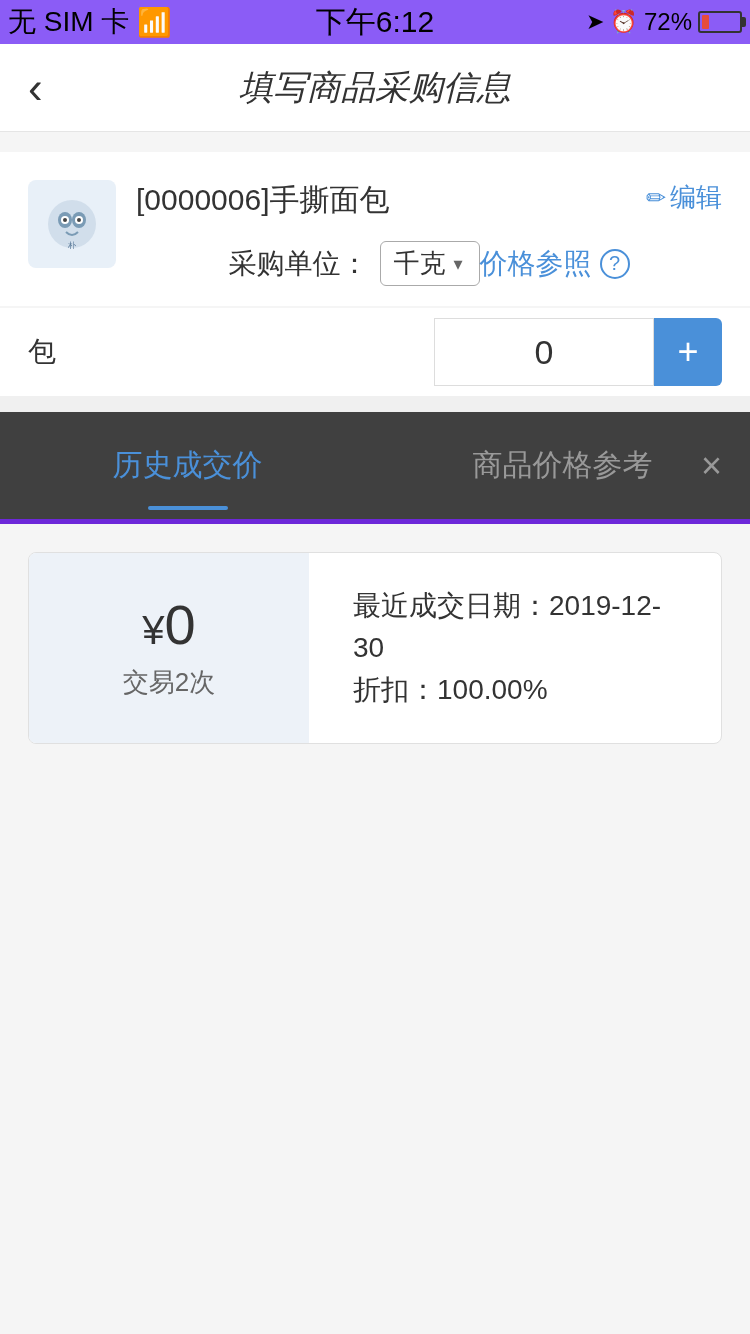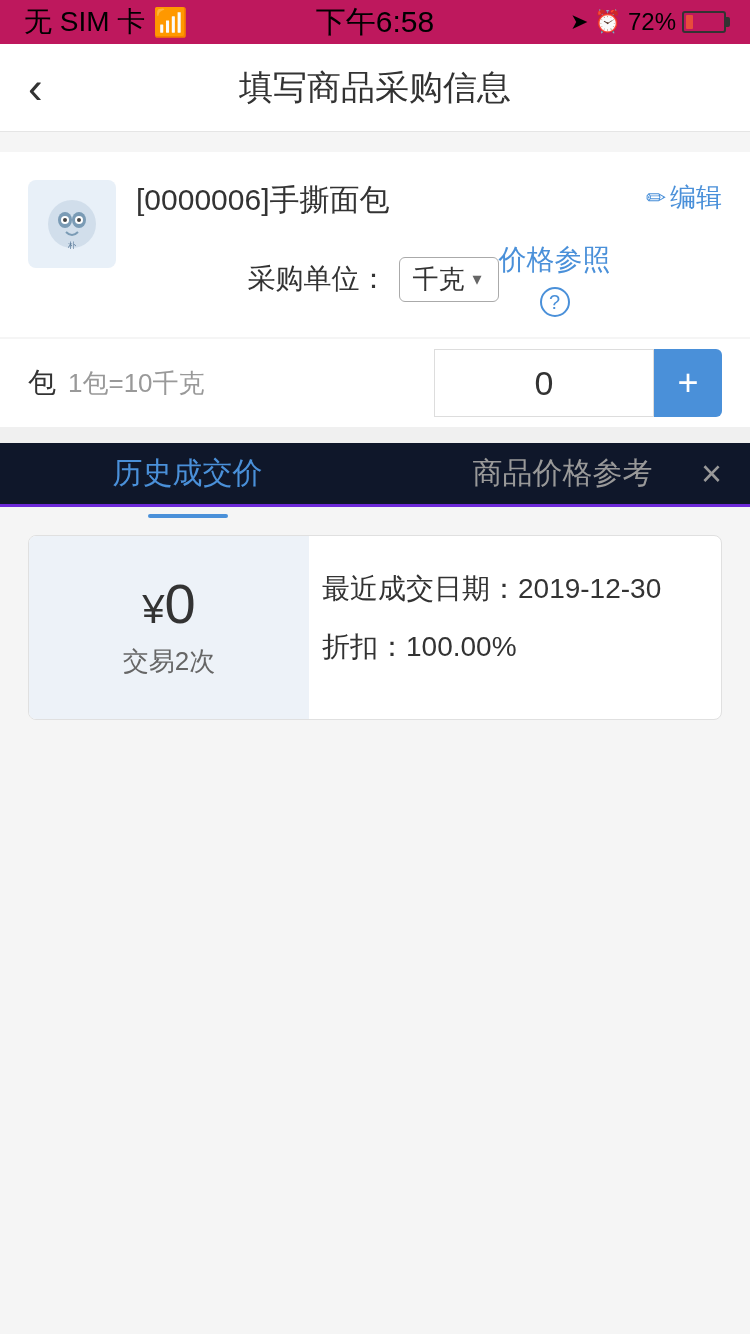--- a/index.html
+++ b/index.html
@@ -8,25 +8,25 @@
       width: 750px;
       min-height: 1334px;
       font-family: -apple-system, 'PingFang SC', 'Helvetica Neue', Arial, sans-serif;
       background: #f5f5f5;
       overflow-x: hidden;
     }
 
     
     .status-bar {
       height: 44px;
-      background: #be185d;
+      background: #8b5cf6;
       display: flex;
       align-items: center;
       justify-content: space-between;
-      padding: 0 24px;
+      padding: 0 8px;
       font-size: 28px;
     }
     .status-left {
       display: flex;
       align-items: center;
       gap: 8px;
       font-size: 28px;
       font-weight: 500;
     }
     .status-center {
@@ -91,20 +91,21 @@
       font-size: 40px;
       color: #333;
       cursor: pointer;
       display: flex;
       align-items: center;
     }
     .nav-title {
       font-size: 34px;
       font-weight: 500;
       color: #333;
+      font-style: italic;
     }
 
     
     .product-card {
       background: #fff;
       margin-top: 20px;
       padding: 28px 28px 20px 28px;
     }
     .product-header {
       display: flex;
@@ -176,21 +177,20 @@
       font-size: 18px;
       color: #666;
     }
     .price-ref {
       font-size: 28px;
       color: #4a90d9;
       display: flex;
       align-items: center;
       gap: 8px;
       cursor: pointer;
-      flex-direction: column;
     }
     .price-ref-icon {
       width: 30px;
       height: 30px;
       border: 2px solid #4a90d9;
       border-radius: 50%;
       display: flex;
       align-items: center;
       justify-content: center;
       font-size: 20px;
@@ -252,26 +252,26 @@
     }
 
     
     .divider-thick {
       height: 16px;
       background: #f0f0f0;
     }
 
     
     .tab-bar {
-      background: #0f172a;
-      display: flex;
-      align-items: center;
-      border-bottom: 3px solid #6d28d9;
+      background: #404040;
+      display: flex;
+      align-items: center;
+      border-bottom: 5px solid #6d28d9;
       position: relative;
-      height: 64px;
+      height: 112px;
     }
     .tab-item {
       flex: 1;
       display: flex;
       flex-direction: column;
       align-items: center;
       justify-content: center;
       height: 88px;
       cursor: pointer;
       position: relative;
@@ -336,40 +336,39 @@
     .price-yuan {
       font-size: 40px;
     }
     .price-trade-count {
       font-size: 26px;
       color: #666;
       margin-top: 12px;
     }
     .price-card-right {
       flex: 1;
-      padding: 32px 13px;
+      padding: 32px 44px;
       display: flex;
       flex-direction: column;
-      gap: 16px;
     }
     .price-detail-row {
       font-size: 28px;
       color: #333;
       line-height: 1.5;
     }
   </style>
 </head>
 <body>
 
 <div class="status-bar">
   <div class="status-left">
     <span>无 SIM 卡</span>
     <span>📶</span>
   </div>
-  <div class="status-center">下午6:58</div>
+  <div class="status-center">下午6:12</div>
   <div class="status-right">
     <span style="font-size:22px;">➤</span>
     <span style="font-size:22px;">⏰</span>
     <span style="font-size:24px;">72%</span>
     <div class="battery">
       <div class="battery-body">
         <div class="battery-fill"></div>
       </div>
     </div>
   </div>
@@ -421,21 +420,20 @@
           </div>
         </div>
       </div>
     </div>
   </div>
 </div>
 
 <div class="quantity-row">
   <div class="quantity-unit-info">
     <span class="quantity-unit-badge">包</span>
-    <span class="quantity-unit-note">1包=10千克</span>
   </div>
   <div class="quantity-controls">
     <div class="quantity-input-box">
       <span>0</span>
     </div>
     <button class="quantity-plus">
       <span>+</span>
     </button>
   </div>
 </div>

